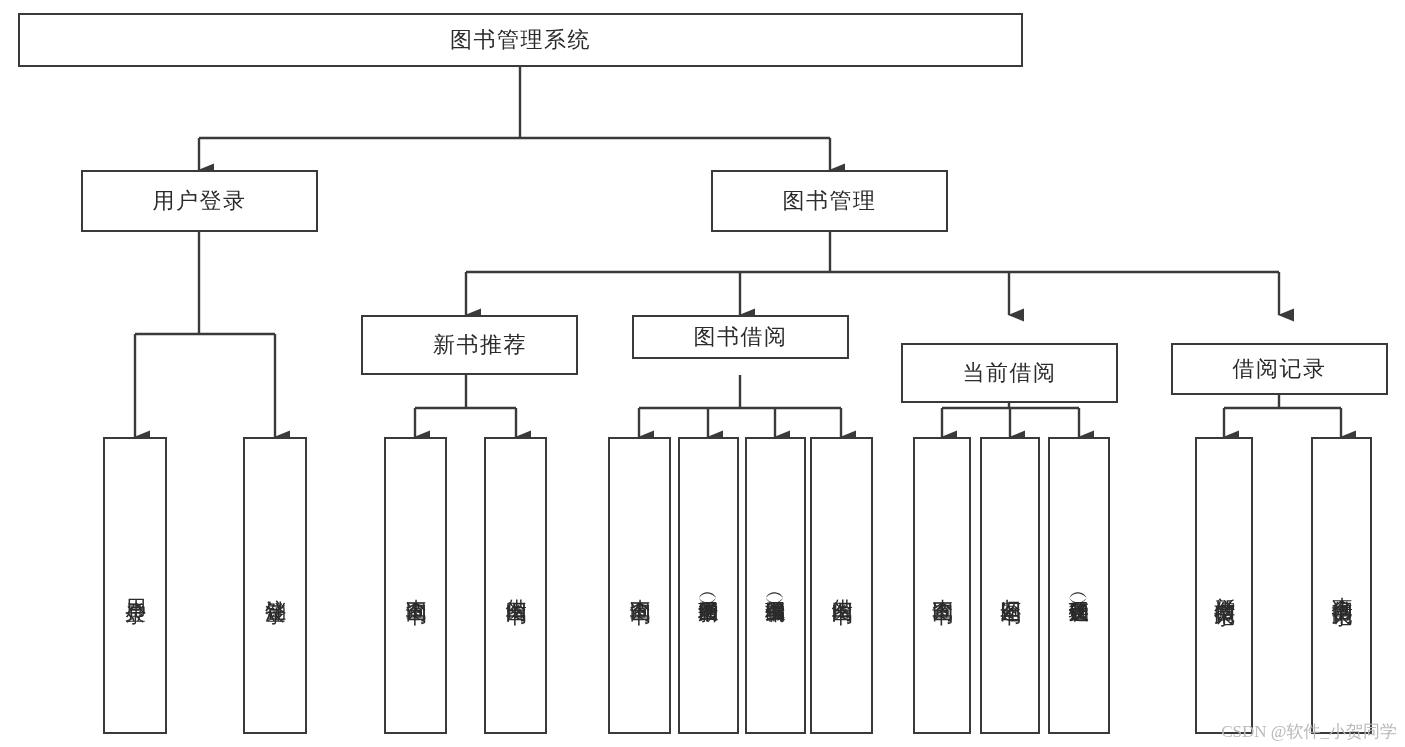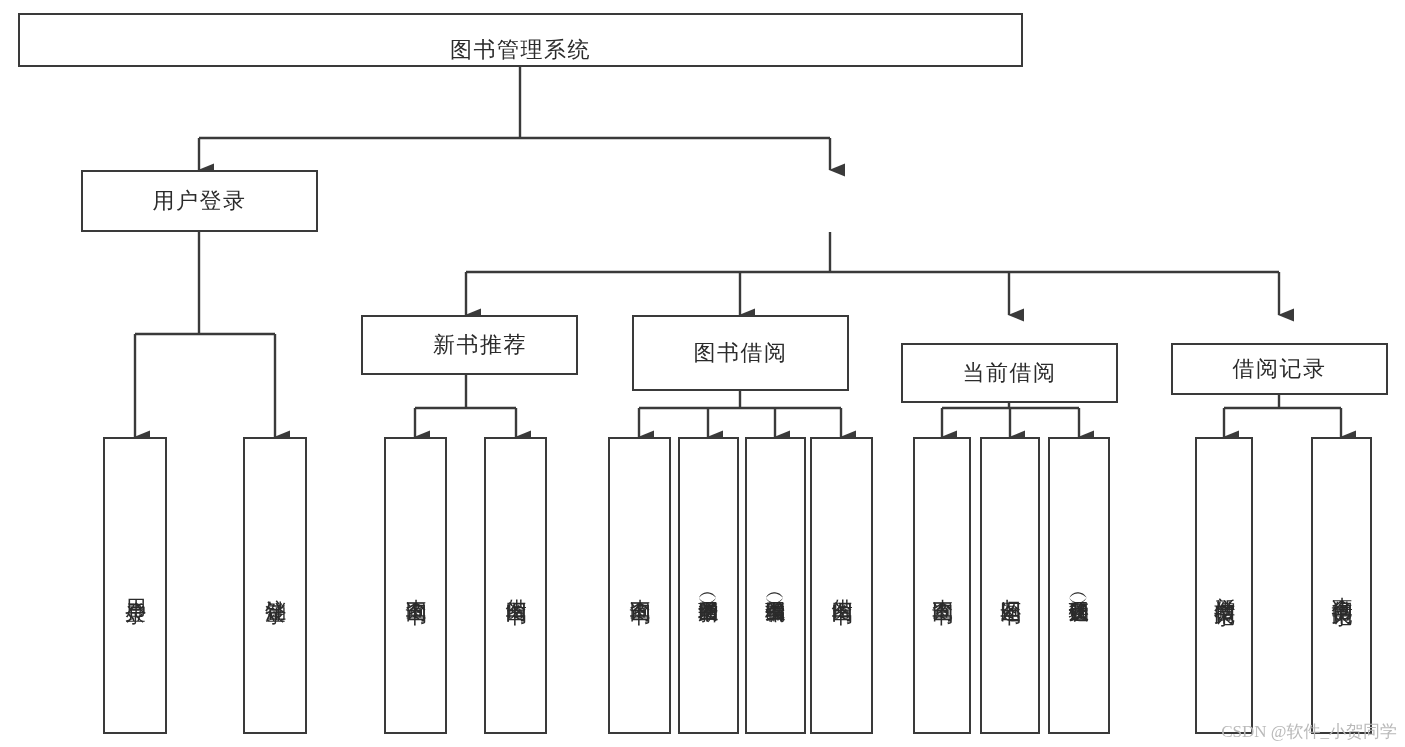--- a/index.html
+++ b/index.html
@@ -146,34 +146,37 @@
     </g>
 
     <g>
       <path class="conn" d="M 1279 375 L 1279 408"></path>
       <path class="conn" d="M 1224 408 L 1341 408"></path>
       <path class="conn" d="M 1224 408 L 1224 437" marker-end="url(#arrowDown)"></path>
       <path class="conn" d="M 1341 408 L 1341 437" marker-end="url(#arrowDown)"></path>
     </g>
   </svg>
 
-  <div class="box-html" style="left:18px; top:13px; width:1005px; height:54px;align-items:flex-end;">
+  <div class="box-html" style="left:18px; top:13px; width:1005px; height:54px;">
     <span class="box-h-label">图书管理系统</span>
   </div>
 
   <div class="box-html" style="left:81px; top:170px; width:237px; height:62px;">
     <span class="box-h-label">用户登录</span>
   </div>
 
+  <div class="box-html" style="left:711px; top:170px; width:237px; height:62px;">
+    <span class="box-h-label">图书管理</span>
+  </div>
 
   <div class="box-html" style="left:361px; top:315px; width:217px; height:60px;padding-left:21px;">
     <span class="box-h-label">新书推荐</span>
   </div>
 
-  <div class="box-html" style="left:632px; top:315px; width:217px; height:76px;">
+  <div class="box-html" style="left:632px; top:315px; width:217px; height:44px;">
     <span class="box-h-label">图书借阅</span>
   </div>
 
   <div class="box-html" style="left:901px; top:315px; width:217px; height:60px;margin-top:28px;">
     <span class="box-h-label">当前借阅</span>
   </div>
 
   <div class="box-html" style="left:1171px; top:315px; width:217px; height:52px;margin-top:28px;">
     <span class="box-h-label">借阅记录</span>
   </div>

